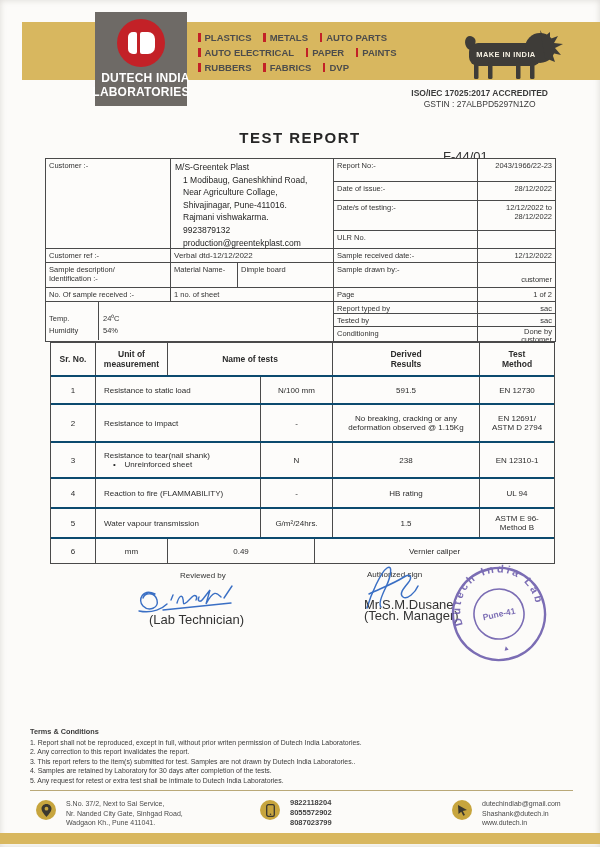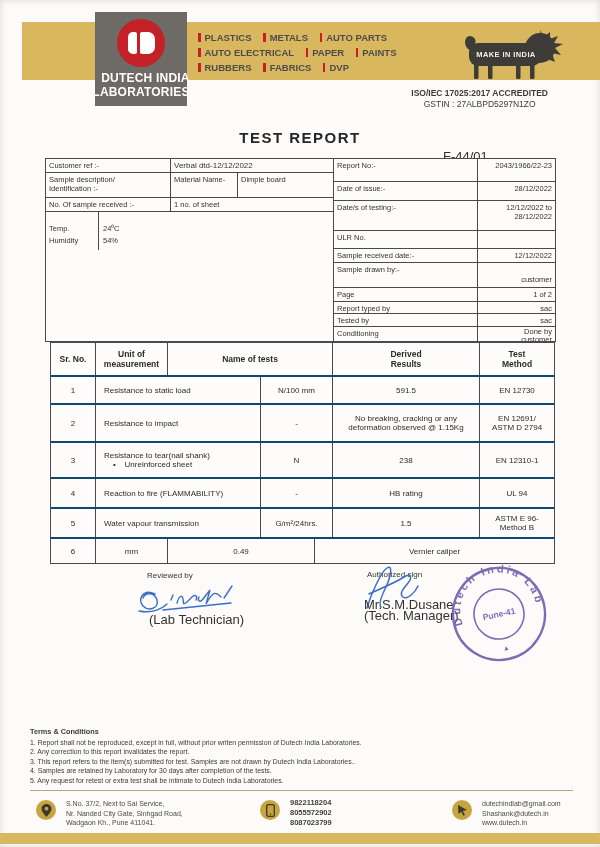--- a/index.html
+++ b/index.html
@@ -136,20 +136,32 @@
   <div class="abs accred">
     <div class="accred-l1">ISO/IEC 17025:2017 ACCREDITED</div>
     <div>GSTIN : 27ALBPD5297N1ZO</div>
   </div>
 
   <div class="abs title">TEST REPORT</div>
   <div class="abs form-no">F-44/01</div>
 
   <div class="abs info-table">
     <div class="ihalf-l">
+      <div class="irow" style="height:90px">
+        <div class="icell icell-b lblcol">Customer :-</div>
+        <div class="cust-val" style="flex:1">
+          <div>M/S-Greentek Plast</div>
+          <div class="pre cust-addr">1 Modibaug, Ganeshkhind Road,
+Near Agriculture Collage,
+Shivajinagar, Pune-411016.
+Rajmani vishwakarma.
+9923879132
+production@greentekplast.com</div>
+        </div>
+      </div>
       <div class="irow" style="height:14px">
         <div class="icell icell-b lblcol">Customer ref :-</div>
         <div class="icell" style="flex:1;font-size:8px">Verbal dtd-12/12/2022</div>
       </div>
       <div class="irow" style="height:25px">
         <div class="icell icell-b lblcol pre">Sample description/
 Identification :-</div>
         <div class="icell icell-b" style="width:67px">Material Name-</div>
         <div class="icell" style="flex:1">Dimple board</div>
       </div>
@@ -263,21 +275,21 @@
 Method B</div>
     </div>
     <div class="rrow" style="height:24px">
       <div class="rcell c-sr">6</div>
       <div class="rcell c-unit pre">mm</div>
       <div class="rcell c-res pre">0.49</div>
       <div class="rcell c-met pre">Vernier caliper</div>
     </div>
   </div>
 
-  <div class="abs sig-label" style="left:147px;top:571px">Reviewed by</div>
+  <div class="abs sig-label" style="left:180px;top:571px">Reviewed by</div>
   <svg class="abs" style="left:133px;top:578px" width="115" height="40">
     <g stroke="#3a6fc4" fill="none" stroke-width="1.4" stroke-linecap="round">
       <path d="M22,16 C10,10 4,22 10,28 C16,34 26,30 24,22 C22,14 12,14 10,20 M6,33 C20,36 30,30 34,26"></path>
       <path d="M38,22 l2,-5 m4,8 c2,-7 5,-9 6,-4 c1,4 -1,7 4,3 l5,-5 c3,-3 6,-1 4,3 m3,-3 c-2,4 1,6 4,2 l7,-9 l-4,14 c8,-15 11,-11 15,-7 m3,1 l8,-12"></path>
       <path d="M30,32 L98,25"></path>
     </g>
   </svg>
   <div class="abs sig-small" style="left:149px;top:612px">(Lab Technician)</div>
 
   <div class="abs sig-label" style="left:367px;top:570px">Authorized sign</div>

